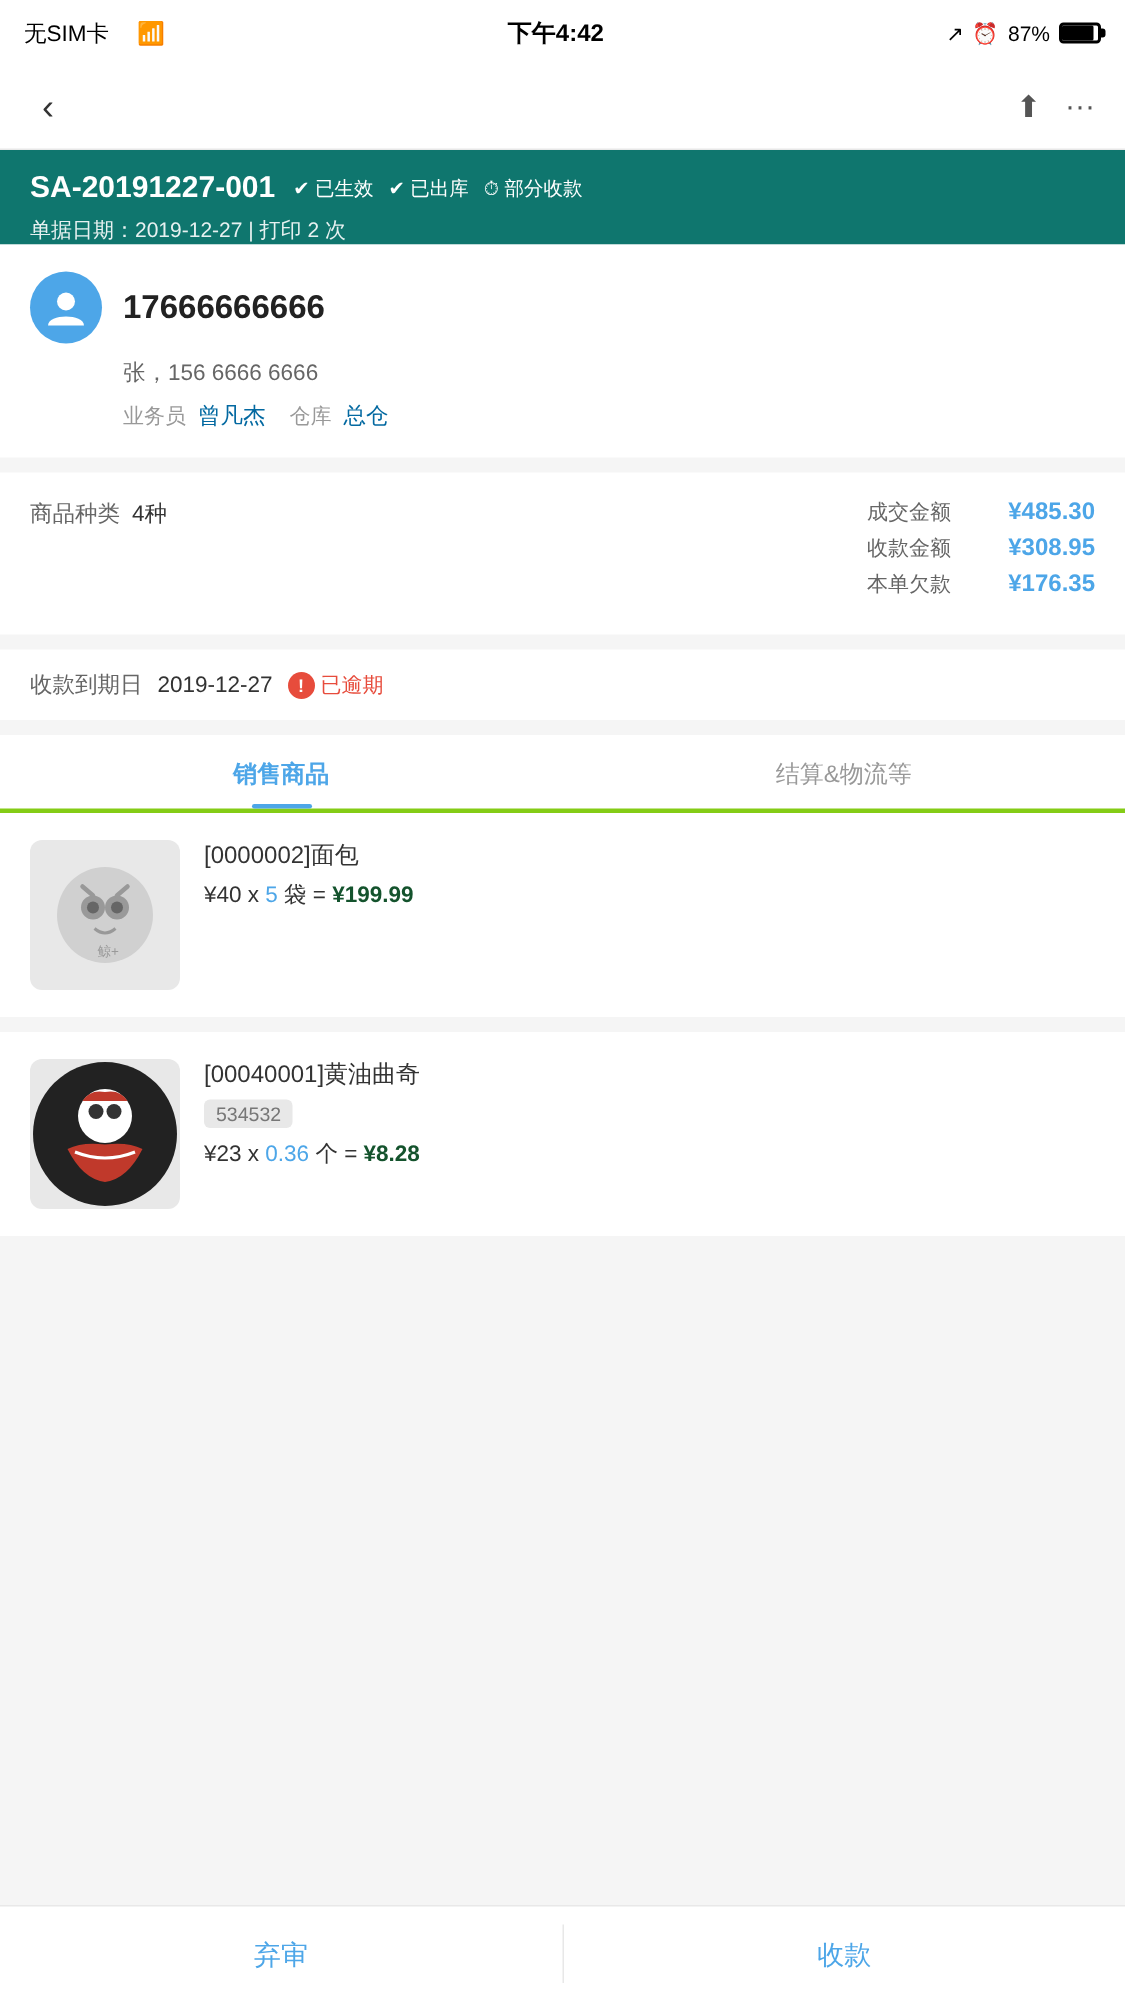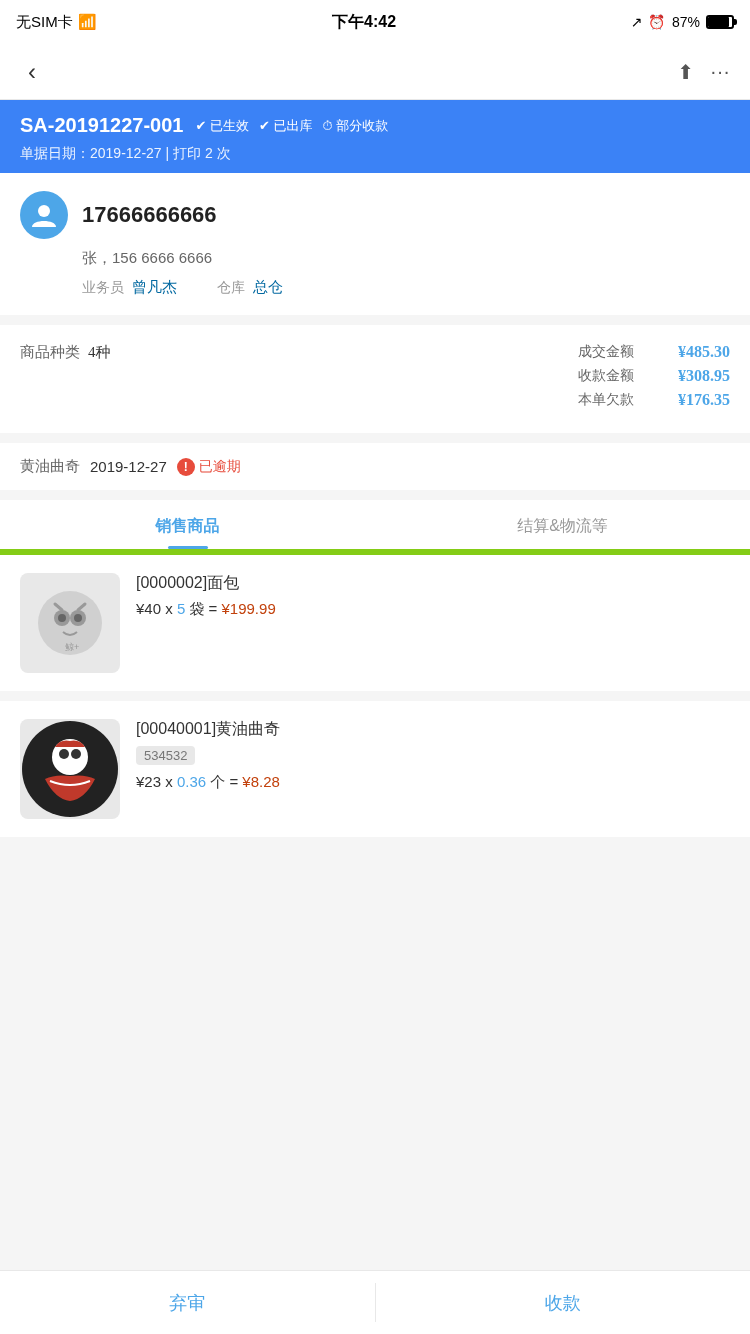--- a/index.html
+++ b/index.html
@@ -17,21 +17,21 @@
     .status-bar {
       height: 44px;
       background: #fff;
       display: flex;
       align-items: center;
       justify-content: space-between;
       padding: 0 16px;
       font-size: 15px;
       font-weight: 500;
     }
-    .status-left { display: flex; align-items: center; gap: 6px; text-align: right; }
+    .status-left { display: flex; align-items: center; gap: 19px; text-align: right; }
     .status-center { font-weight: 600; font-size: 16px; }
     .status-right { display: flex; align-items: center; gap: 6px; font-size: 14px; }
     .battery-icon {
       width: 28px; height: 14px;
       border: 2px solid #000;
       border-radius: 3px;
       position: relative;
       display: inline-flex;
       align-items: center;
     }
@@ -69,22 +69,22 @@
     .nav-title {
       font-size: 18px;
       font-weight: 600;
       color: #222;
     }
     .nav-actions { display: flex; align-items: center; gap: 16px; }
     .nav-action-icon { font-size: 20px; color: #555; cursor: pointer; }
 
     
     .header-banner {
-      background: #3b82f6;
-      padding: 14px 20px 10px;
+      background: #0f766e;
+      padding: 14px 20px 0;
     }
     .banner-top {
       display: flex;
       align-items: center;
       gap: 12px;
       margin-bottom: 8px;
     }
     .order-number {
       font-size: 20px;
       font-weight: 700;
@@ -126,38 +126,37 @@
     }
     .customer-info {
       font-size: 15px;
       color: #666;
       margin-bottom: 10px;
       padding-left: 62px;
     }
     .customer-meta {
       display: flex;
       align-items: center;
-      gap: 40px;
+      gap: 16px;
       padding-left: 62px;
     }
     .meta-item { display: flex; align-items: center; gap: 8px; }
     .meta-label { font-size: 14px; color: #999; }
     .meta-value { font-size: 15px; color: #0369a1; font-weight: 500; }
 
     
     .stats-card {
       background: #fff;
       padding: 18px 20px;
       margin-bottom: 10px;
     }
     .stats-row {
       display: flex;
       justify-content: space-between;
       align-items: flex-start;
-      font-family: Liberation Serif, serif;
     }
     .stats-left .stat-item {
       display: flex; align-items: center; gap: 8px;
       margin-bottom: 6px;
     }
     .stat-label { font-size: 15px; color: #666; }
     .stat-value-kinds { font-size: 15px; color: #333; font-weight: 500; }
     .stats-right { text-align: right; }
     .stats-right .stat-row {
       display: flex; justify-content: flex-end; align-items: flex-end;
@@ -188,21 +187,21 @@
       color: #fff;
       font-size: 12px;
       font-weight: 700;
       display: flex; align-items: center; justify-content: center;
     }
 
     
     .tabs-bar {
       background: #fff;
       display: flex;
-      border-bottom: 6px solid #84cc16;
+      border-bottom: 3px solid #84cc16;
       margin-bottom: 0;
     }
     .tab-item {
       flex: 1;
       text-align: center;
       padding: 16px 0 12px;
       font-size: 16px;
       color: #999;
       cursor: pointer;
       position: relative;
@@ -258,21 +257,21 @@
       font-size: 13px;
       padding: 2px 8px;
       border-radius: 4px;
       margin-bottom: 8px;
     }
     .product-price {
       font-size: 15px;
       color: #333;
     }
     .price-qty { color: #4da6e8; }
-    .price-total { color: #c2410c; font-weight: 400; }
+    .price-total { color: #14532d; font-weight: 700; }
 
     
     .bottom-bar {
       position: fixed;
       bottom: 0;
       left: 0;
       width: 750px;
       height: 64px;
       background: #fff;
       border-top: 1px solid #e8e8e8;
@@ -380,21 +379,21 @@
       </div>
       <div class="stat-row">
         <span class="amount-label">本单欠款</span>
         <span class="amount-value">¥176.35</span>
       </div>
     </div>
   </div>
 </div>
 
 <div class="due-card">
-  <span class="due-label">黄油曲奇</span>
+  <span class="due-label">收款到期日</span>
   <span class="due-date">2019-12-27</span>
   <div class="overdue-badge">
     <span class="overdue-icon">!</span>
     <span>已逾期</span>
   </div>
 </div>
 
 <div class="tabs-bar">
   <div class="tab-item active">
     <span>销售商品</span>

